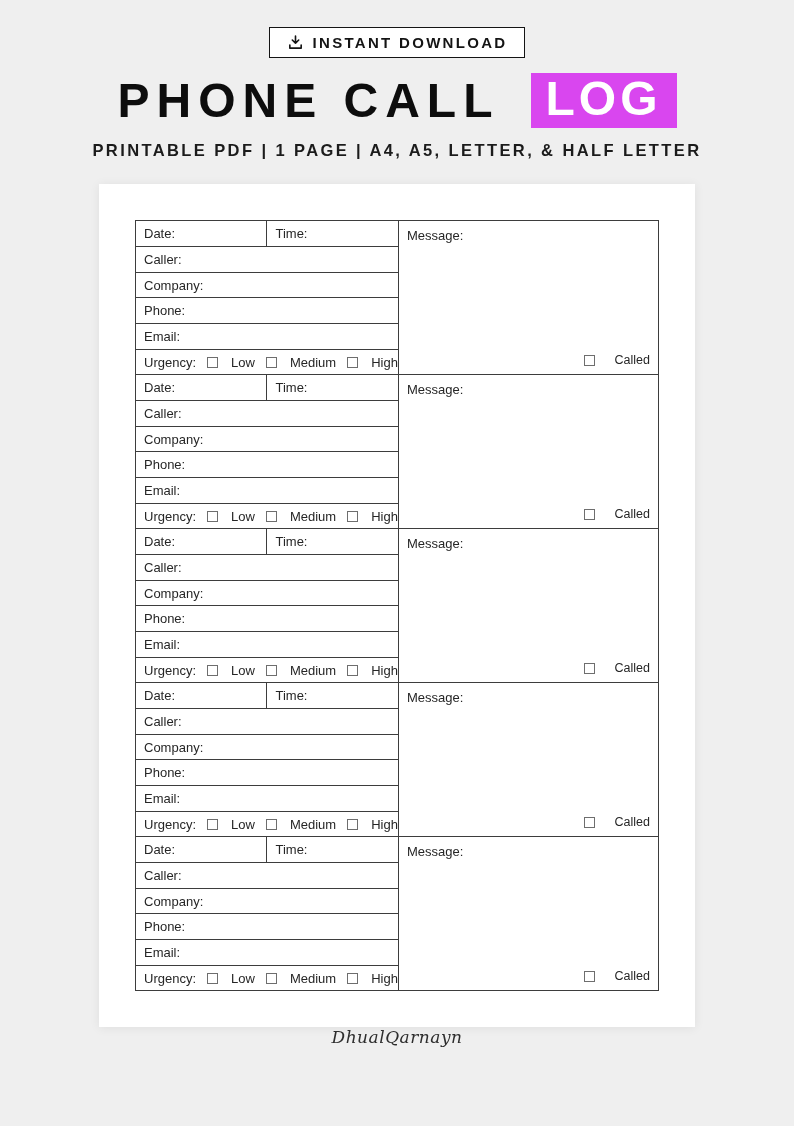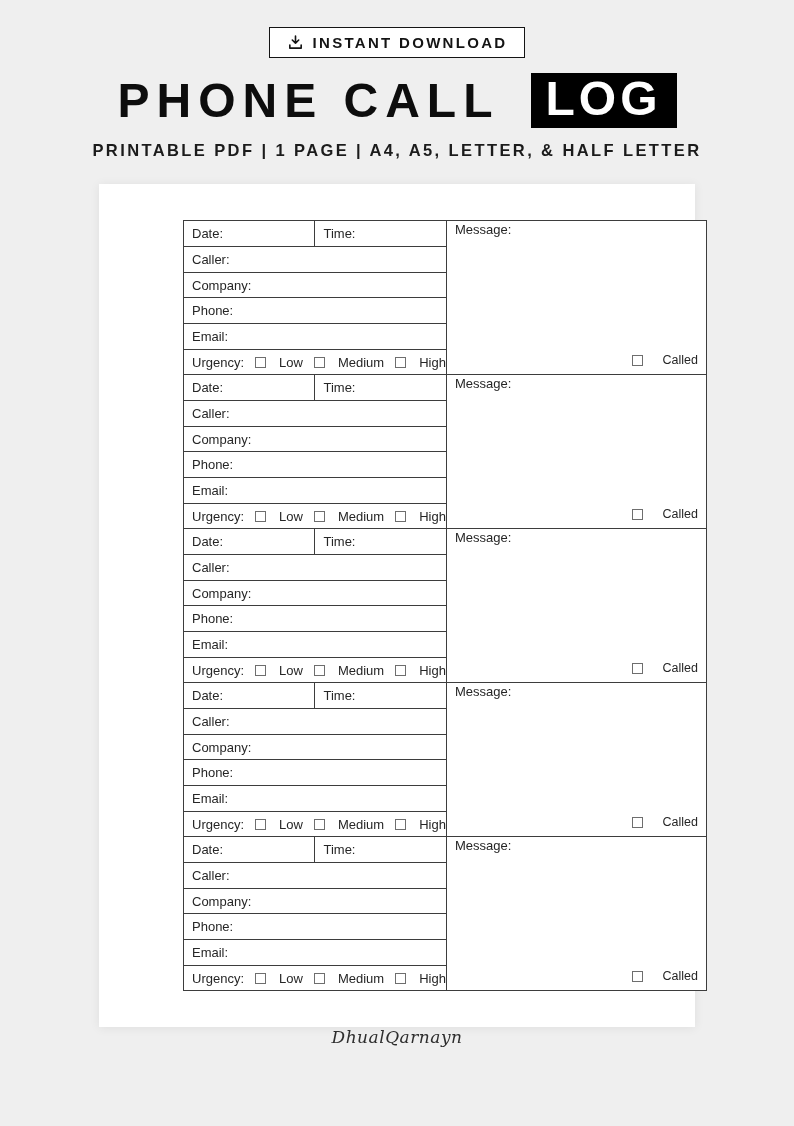--- a/index.html
+++ b/index.html
@@ -17,33 +17,33 @@
   .badge .badge-text {
     font-size: 15px; font-weight: 700; letter-spacing: 2.3px; color: #141414;
   }
   .title { display: flex; align-items: center; gap: 31px; margin-top: 15px; }
   .title .main {
     font-size: 48px; font-weight: 800; letter-spacing: 7px; color: #0d0d0d;
     white-space: nowrap;
   }
   .title .hl {
     font-size: 48px; font-weight: 800; letter-spacing: 4px; color: #ffffff;
-    background: #000000; padding: 1px 15px 4px; line-height: 1.05;
+    background: #d946ef; padding: 1px 15px 4px; line-height: 1.05;
   }
   .subtitle {
     margin-top: 13px; font-size: 16.5px; letter-spacing: 2.4px;
     font-weight: 700; color: #1b1b1b; white-space: nowrap;
   }
   .sheet {
     margin-top: 24px; width: 596px; height: 843px; background: #ffffff;
     box-shadow: 0 1px 10px rgba(0,0,0,0.07); padding: 36px;
   }
   .form {
     width: 100%; height: 100%; border: 1px solid #3d3d3d;
-    display: flex; flex-direction: column; color: #262626; background: #ffffff; margin-left: 48px;
+    display: flex; flex-direction: column; color: #262626; background: #ffffff;
   }
   .entry {
     flex: 1; min-height: 0; display: grid; grid-template-columns: 1fr 1fr;
     border-bottom: 1px solid #3d3d3d;
   }
   .entry:last-child { border-bottom: none; }
   .left { border-right: 1px solid #3d3d3d; display: flex; flex-direction: column; min-height: 0; }
   .lrow {
     flex: 1; min-height: 0; display: flex; align-items: center;
     border-bottom: 1px solid #3d3d3d; font-size: 13px;
@@ -51,21 +51,21 @@
   .lrow:last-child { border-bottom: none; justify-content: space-between; }
   .lbl { padding-left: 8px; white-space: nowrap; }
   .cell { flex: 1; height: 100%; display: flex; align-items: center; }
   .cell.date { border-right: 1px solid #3d3d3d; }
   .lrow.urgency { gap: 11px; }
   .chk { display: flex; align-items: center; gap: 13px; font-size: 13px; }
   .box {
     width: 11px; height: 11px; border: 1px solid #6e6e6e; background: #ffffff; flex: none;
   }
   .right { position: relative; font-size: 13px; }
-  .right .msg-lbl { position: absolute; top: 1px; left: 8px; }
+  .right .msg-lbl { position: absolute; top: 7px; left: 8px; }
   .called {
     position: absolute; right: 8px; bottom: 7px;
     display: flex; align-items: center; gap: 20px; font-size: 12.5px;
   }
   .signature {
     font-family: "DejaVu Serif", serif; font-style: italic;
     font-size: 17px; color: #2e2e2e; letter-spacing: 0.5px;
   }
 </style>
 </head>

